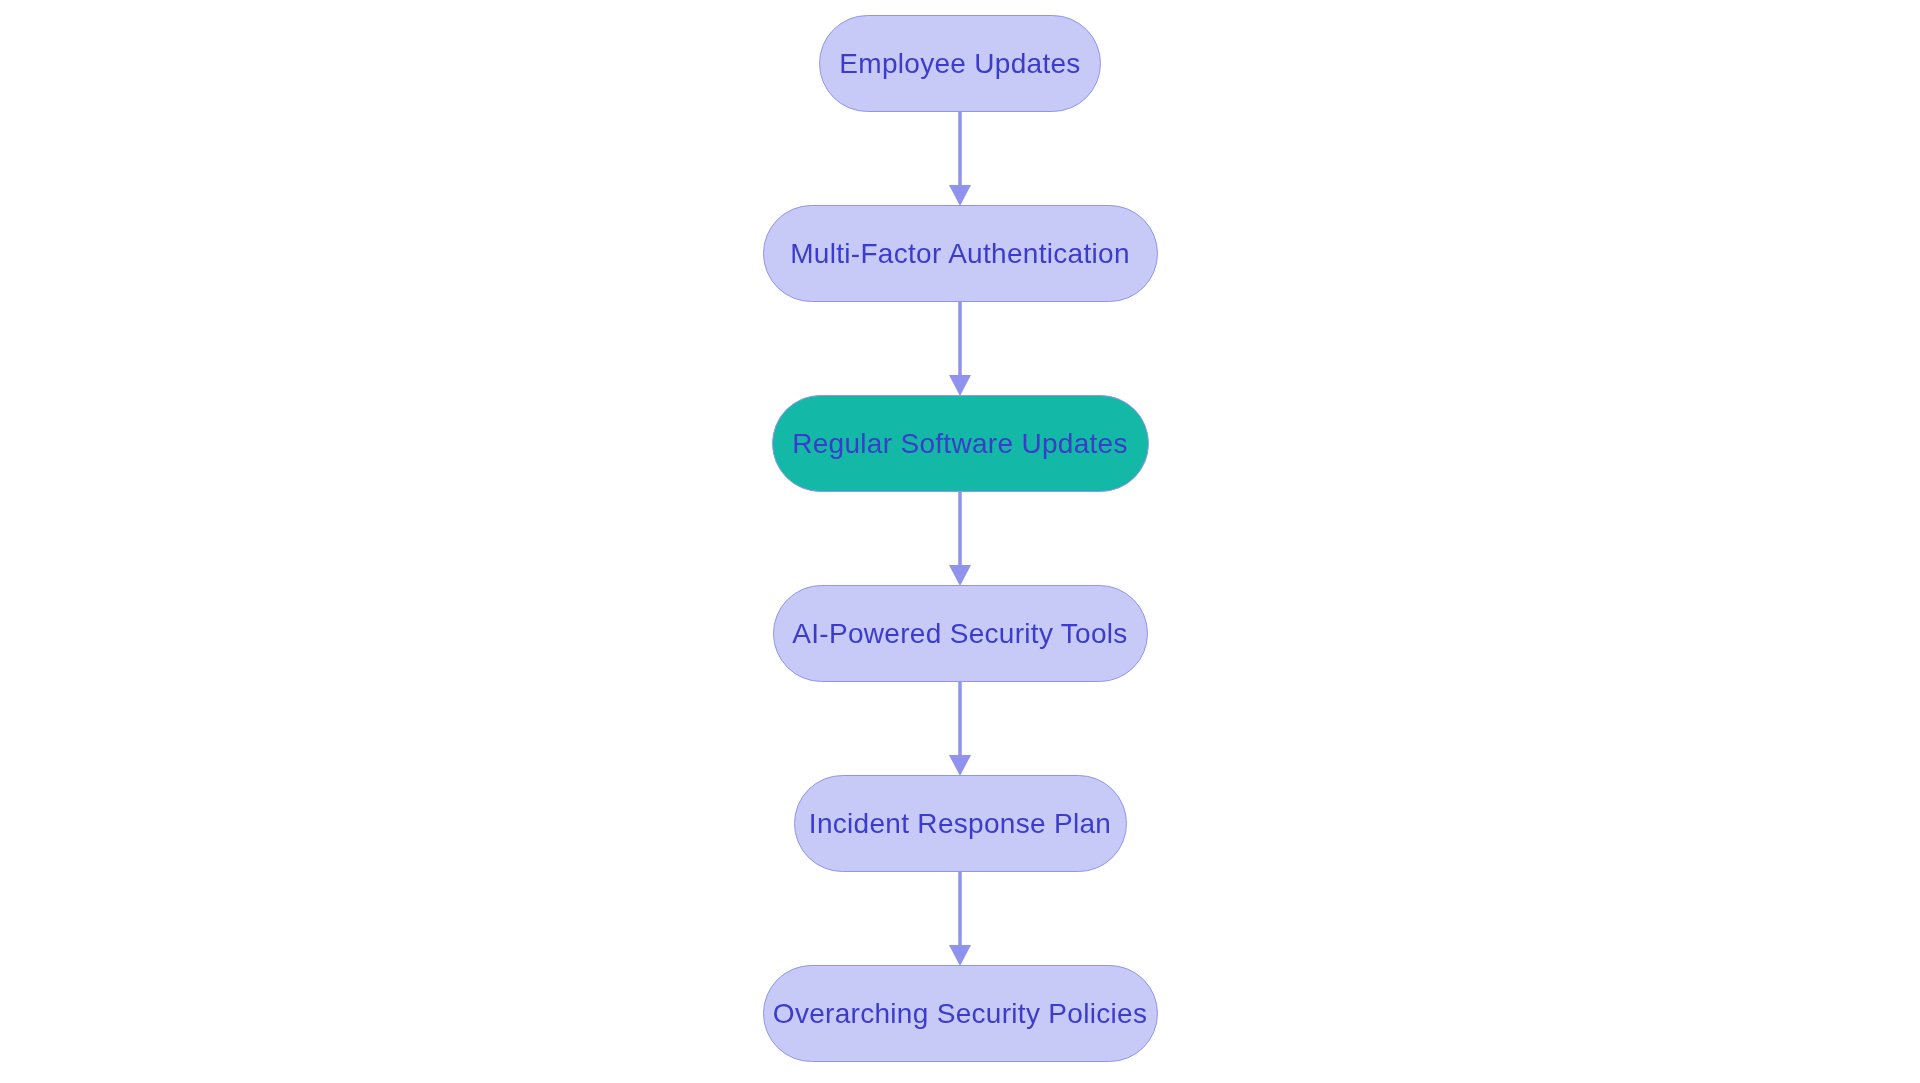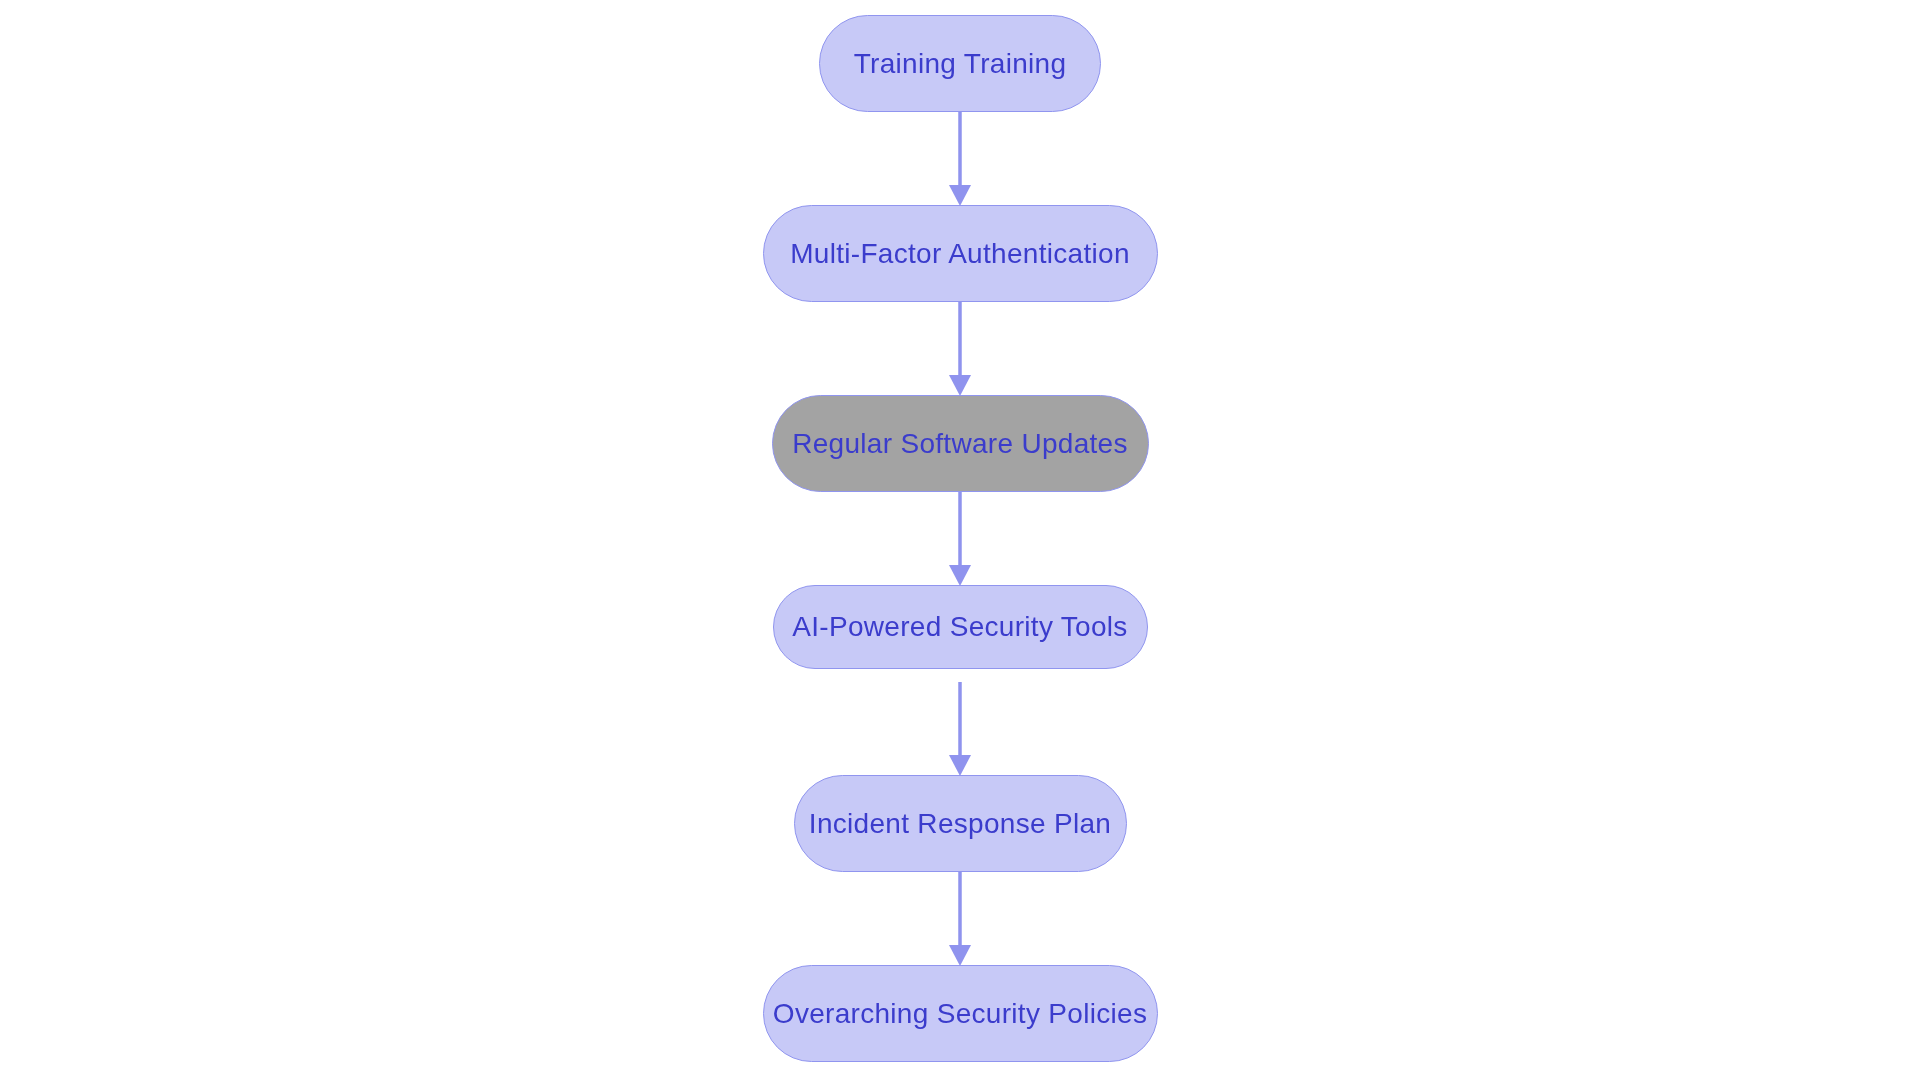--- a/index.html
+++ b/index.html
@@ -60,29 +60,29 @@
         <line x1="960" y1="682" x2="960" y2="759" stroke="#8f93ee" stroke-width="3.5"></line>
         <polygon points="949,755 971,755 960,776" fill="#8f93ee"></polygon>
       </g>
       <g>
         <line x1="960" y1="872" x2="960" y2="949" stroke="#8f93ee" stroke-width="3.5"></line>
         <polygon points="949,945 971,945 960,966" fill="#8f93ee"></polygon>
       </g>
     </svg>
 
 <div class="flow-node" style="left: 819px; top: 15px; width: 282px; height: 97px; border-radius: 48.5px; background: rgb(199, 201, 247); border: 1.5px solid rgb(144, 149, 239); color: rgb(59, 60, 204);">
-      <span>Training Training</span>
+      <span>Employee Updates</span>
     </div>
     <div class="flow-node" style="left: 762.5px; top: 205px; width: 395px; height: 97px; border-radius: 48.5px; background: rgb(199, 201, 247); border: 1.5px solid rgb(144, 149, 239); color: rgb(59, 60, 204);">
       <span>Multi-Factor Authentication</span>
     </div>
-    <div class="flow-node" style="left: 771.5px; top: 395px; width: 377px; height: 97px; border-radius: 48.5px; background: #a3a3a3; border: 1.5px solid rgb(144, 149, 239); color: rgb(59, 60, 204);">
+    <div class="flow-node" style="left: 771.5px; top: 395px; width: 377px; height: 97px; border-radius: 48.5px; background: #14b8a6; border: 1.5px solid rgb(144, 149, 239); color: rgb(59, 60, 204);">
       <span>Regular Software Updates</span>
     </div>
-    <div class="flow-node" style="left: 772.5px; top: 585px; width: 375px; height: 84px; border-radius: 48.5px; background: rgb(199, 201, 247); border: 1.5px solid rgb(144, 149, 239); color: rgb(59, 60, 204); align-items: center;">
+    <div class="flow-node" style="left: 772.5px; top: 585px; width: 375px; height: 97px; border-radius: 48.5px; background: rgb(199, 201, 247); border: 1.5px solid rgb(144, 149, 239); color: rgb(59, 60, 204); align-items: center;">
       <span>AI-Powered Security Tools</span>
     </div>
     <div class="flow-node" style="left: 762.5px; top: 965px; width: 395px; height: 97px; border-radius: 48.5px; background: rgb(199, 201, 247); border: 1.5px solid rgb(144, 149, 239); color: rgb(59, 60, 204);">
       <span>Overarching Security Policies</span>
     </div>
     <div class="flow-node" style="left: 793.5px; top: 775px; width: 333px; height: 97px; border-radius: 48.5px; background: rgb(199, 201, 247); border: 1.5px solid rgb(144, 149, 239); color: rgb(59, 60, 204);">
       <span>Incident Response Plan</span>
     </div>
   </div>
 

